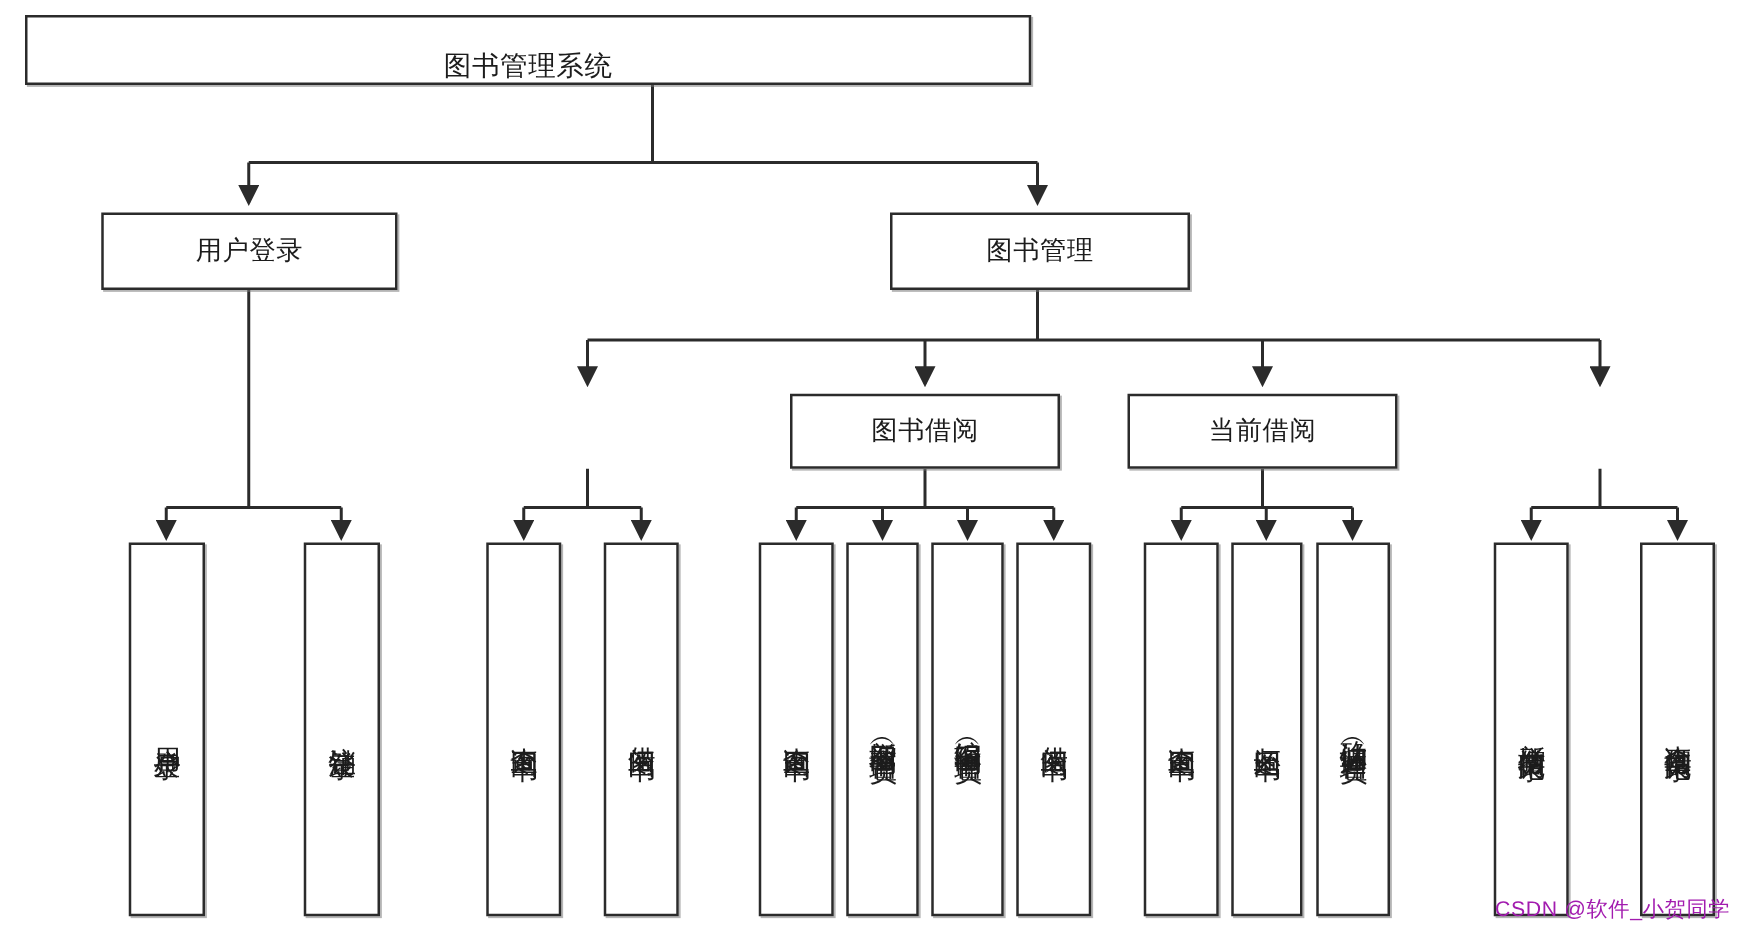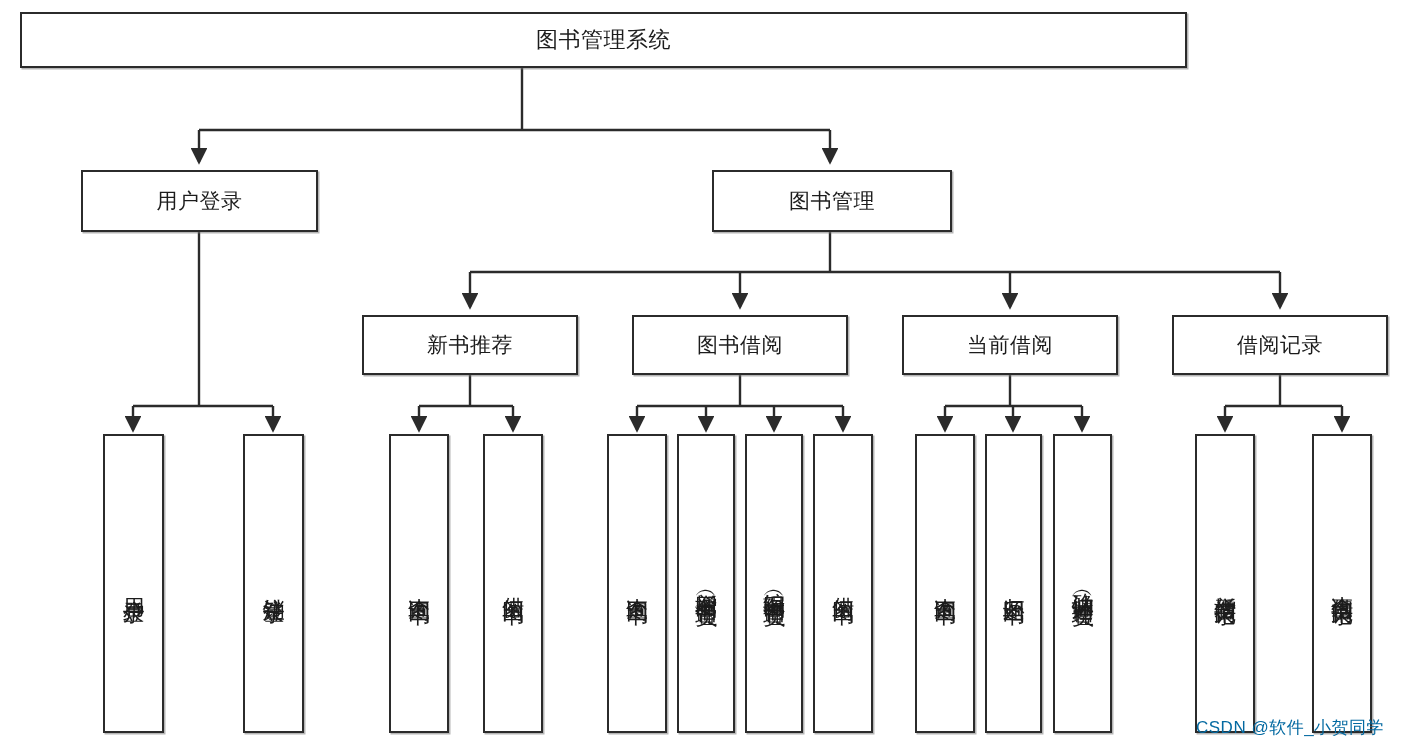--- a/index.html
+++ b/index.html
@@ -61,21 +61,21 @@
     text-orientation: upright;
     font-size: 22px;
     line-height: 1.12;
     letter-spacing: 2px;
     white-space: nowrap;
     -webkit-text-orientation: upright;
   }
   .watermark {
     position: absolute;
     font-size: 17px;
-    color: #0369a1;
+    color: #a21caf;
     white-space: nowrap;
     letter-spacing: 0.5px;
     user-select: none;
   }
 </style>
 </head>
 <body>
 
 <div id="diagram-root">
 
@@ -122,42 +122,36 @@
       <path d="M 1013 406 L 1013 430" marker-end="url(#arrow)"></path>
       <path d="M 1082 406 L 1082 430" marker-end="url(#arrow)"></path>
 
       <path d="M 1280 375 L 1280 406"></path>
       <path d="M 1225 406 L 1342 406"></path>
       <path d="M 1225 406 L 1225 430" marker-end="url(#arrow)"></path>
       <path d="M 1342 406 L 1342 430" marker-end="url(#arrow)"></path>
     </g>
   </svg>
 
-  <div class="node horiz root" style="left:20px; top:12px; width:1167px; height:56px;">
+  <div class="node horiz root" style="left:20px; top:12px; width:805px; height:56px;align-items:flex-end;">
     <span class="label">图书管理系统</span>
   </div>
 
   <div class="node horiz" style="left:81px; top:170px; width:237px; height:62px;">
     <span class="label">用户登录</span>
   </div>
   <div class="node horiz" style="left:712px; top:170px; width:240px; height:62px;">
     <span class="label">图书管理</span>
   </div>
 
-  <div class="node horiz" style="left:362px; top:315px; width:216px; height:60px;">
-    <span class="label">新书推荐</span>
-  </div>
   <div class="node horiz" style="left:902px; top:315px; width:216px; height:60px;">
     <span class="label">当前借阅</span>
   </div>
   <div class="node horiz" style="left:632px; top:315px; width:216px; height:60px;">
     <span class="label">图书借阅</span>
-  </div>
-  <div class="node horiz" style="left:1172px; top:315px; width:216px; height:60px;">
-    <span class="label">借阅记录</span>
   </div>
 
   <div class="node vert" style="left:103px; top:434px; width:61px; height:299px;">
     <span class="label">用户登录</span>
   </div>
   <div class="node vert" style="left:243px; top:434px; width:61px; height:299px;">
     <span class="label">注销登录</span>
   </div>
 
   <div class="node vert" style="left:389px; top:434px; width:60px; height:299px;">

